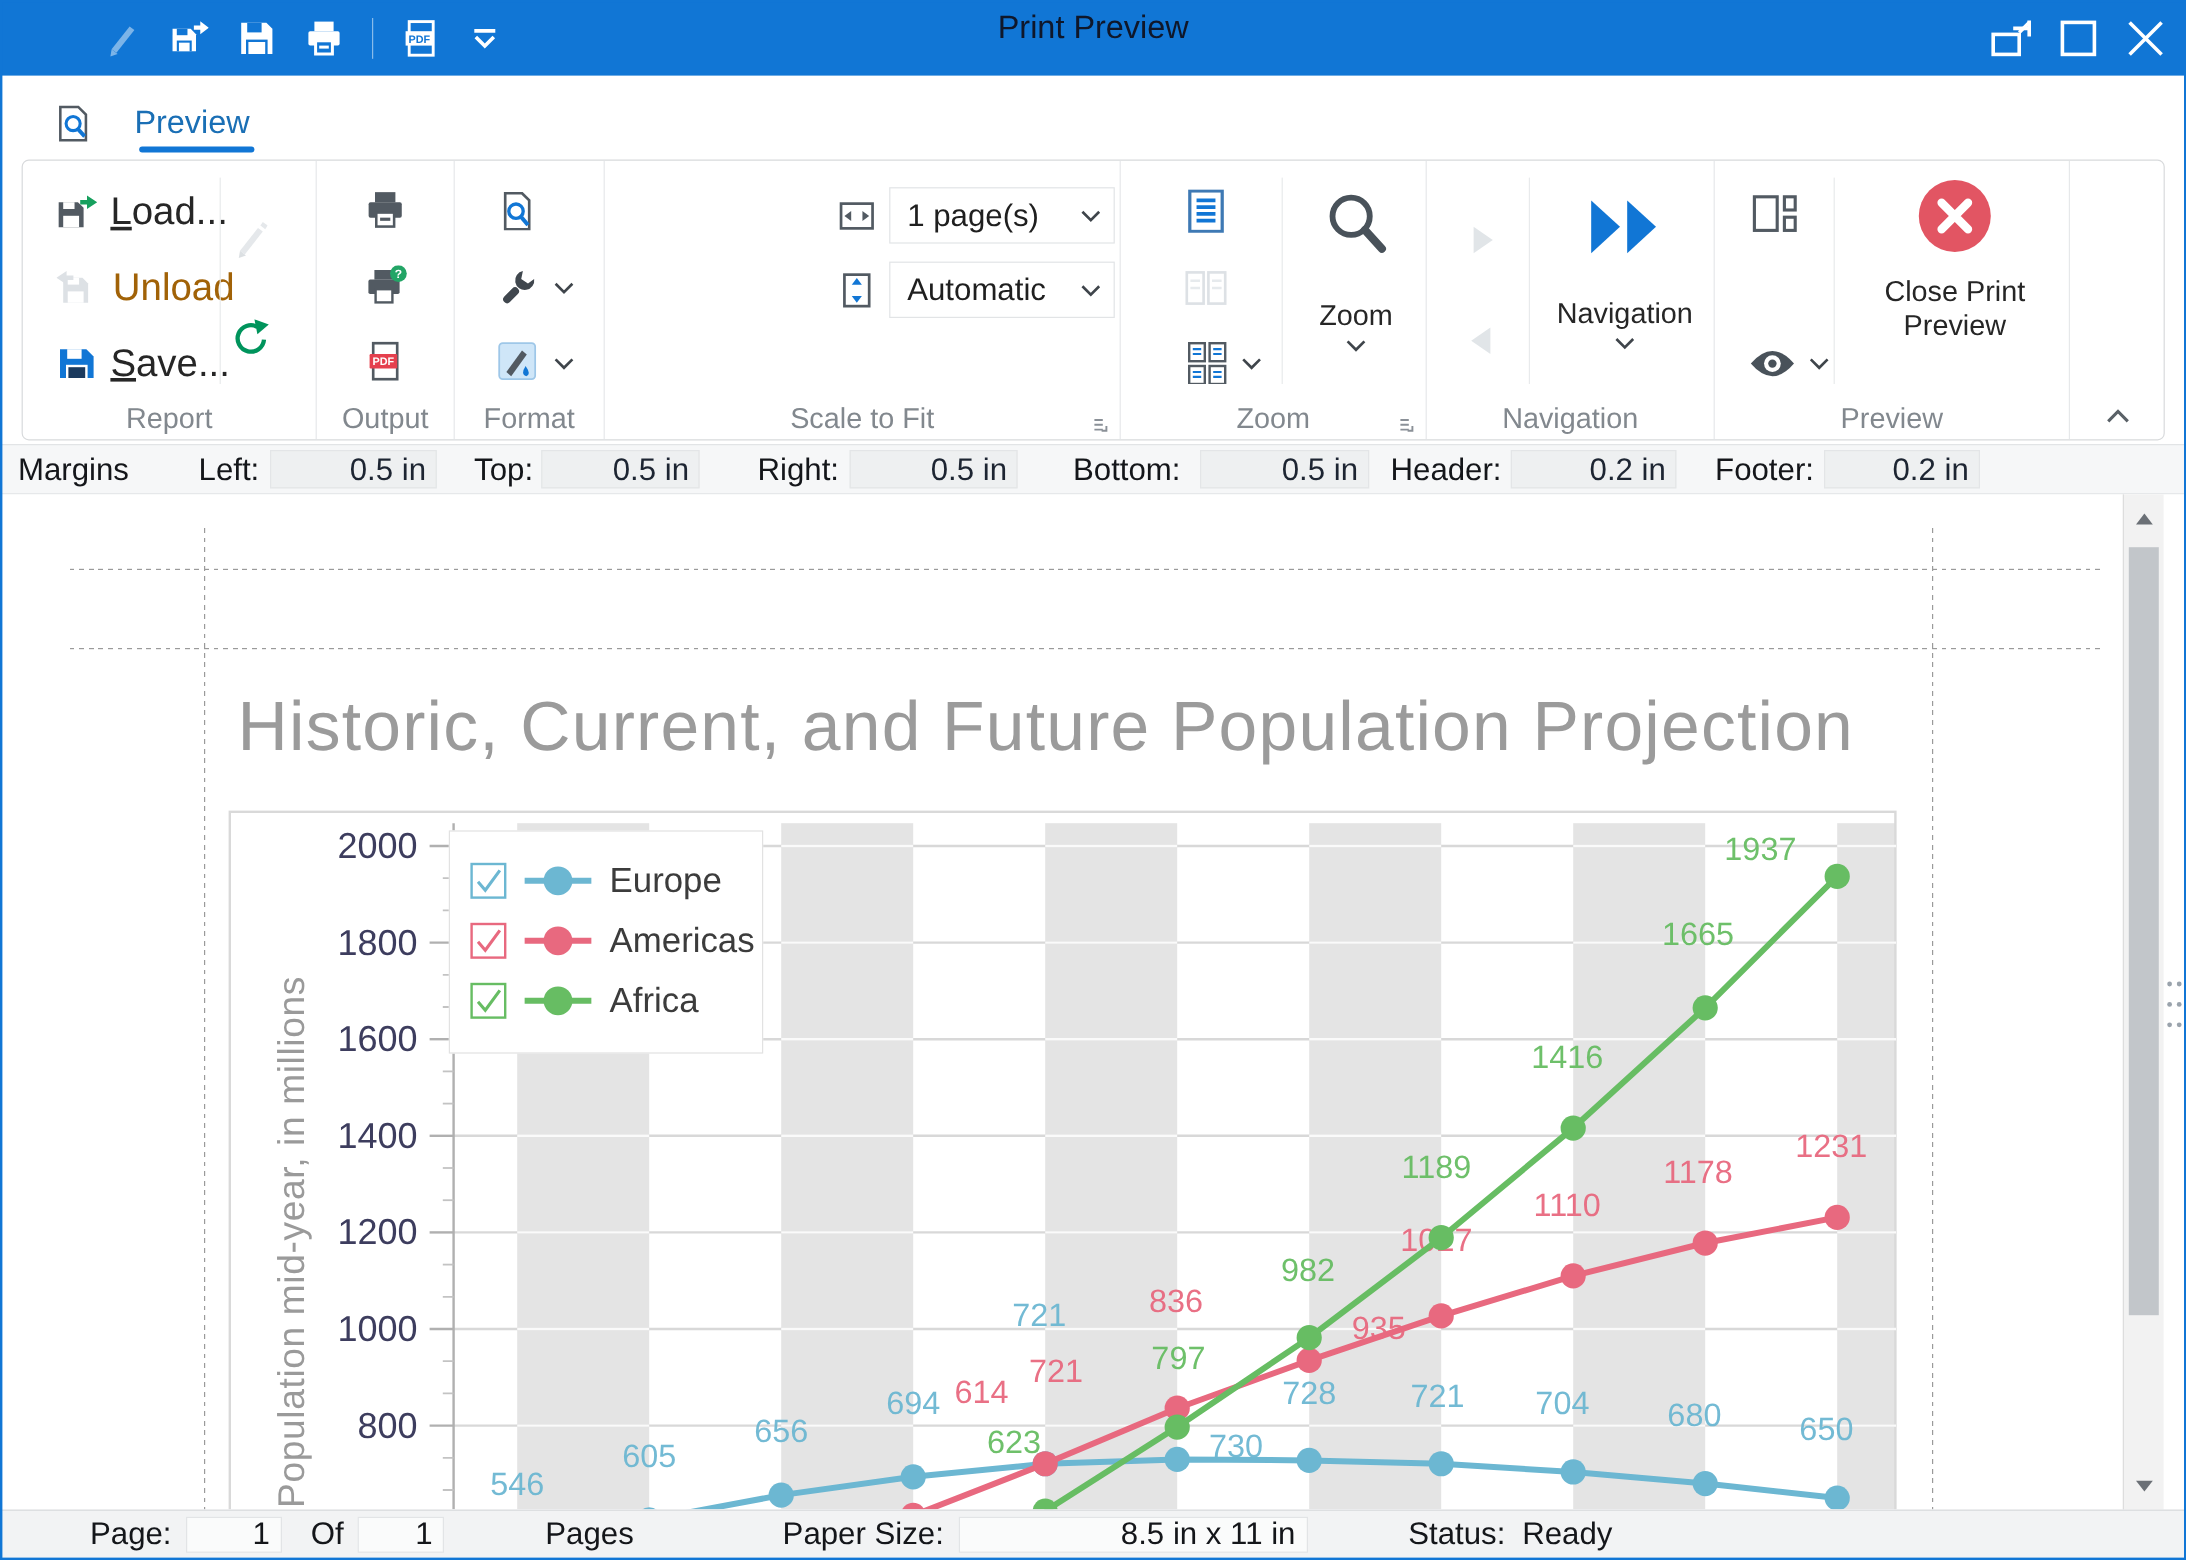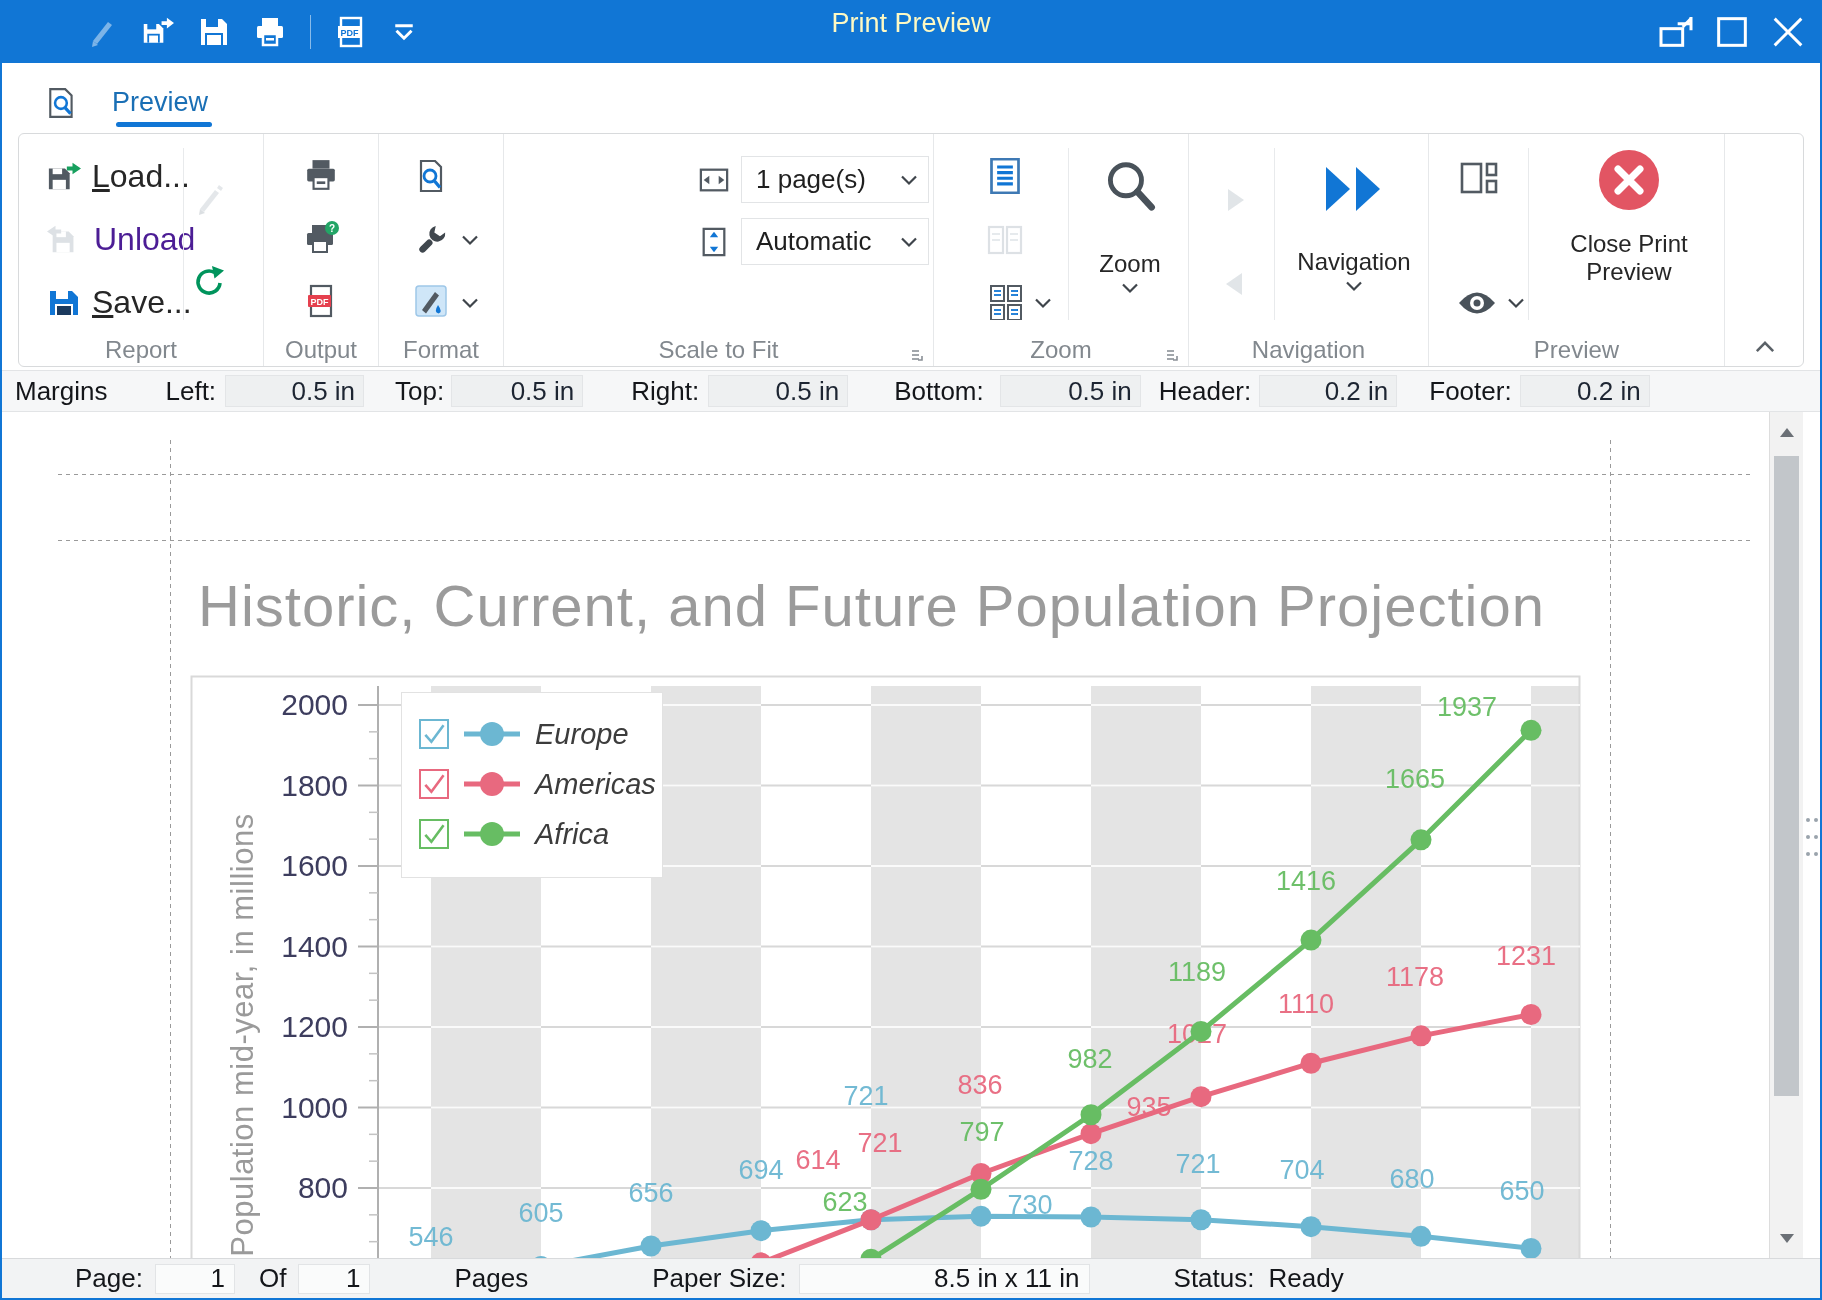--- a/index.html
+++ b/index.html
@@ -5,21 +5,21 @@
   * { box-sizing: border-box; margin: 0; padding: 0; }
   html,body { width:1822px; height:1300px; }
   body { position:relative; font-family:"Liberation Sans",sans-serif; background:#fff; overflow:hidden; }
 
   
   .win-border { position:absolute; inset:0; border:2px solid #1176d5; pointer-events:none; z-index:90; }
   .titlebar { position:absolute; top:0; left:0; right:0; height:63px; background:#1176d5; z-index:5; }
   .qat { position:absolute; left:86px; top:0; height:63px; display:flex; align-items:center; gap:24px; }
   .qat-icon { width:32px; height:32px; display:inline-flex; }
   .qat .sep { width:1px; height:34px; background:rgba(255,255,255,.5); }
-  .title-text { position:absolute; left:0; right:0; top:0; height:46px; display:flex; align-items:center; justify-content:center; color:#fef9c3; font-size:27px; }
+  .title-text { position:absolute; left:0; right:0; top:0; height:46px; display:flex; align-items:center; justify-content:center; color:#0f172a; font-size:27px; }
   .win-btns { position:absolute; right:14px; top:0; height:63px; display:flex; align-items:center; gap:16px; }
   .win-btn { width:40px; height:40px; display:flex; align-items:center; justify-content:center; }
   .win-btn svg, .qat-icon svg { width:100%; height:100%; }
 
   
   .tabrow { position:absolute; top:63px; left:0; right:0; height:68px; background:#fff; }
   .tab-icon { position:absolute; left:48px; top:24px; width:28px; height:32px; }
   .tab-icon svg { width:100%; height:100%; }
   .tab-preview { position:absolute; left:112px; top:24px; font-size:27px; color:#1a6fb5; }
   .tab-underline { position:absolute; left:116px; top:59px; width:96px; height:5px; background:#1176d5; border-radius:3px; }
@@ -29,21 +29,21 @@
   .ribbon-panel { position:absolute; left:18px; top:2px; right:18px; bottom:3px; border:1px solid #d8dadc; border-radius:6px; display:flex; overflow:hidden; background:#fff; }
   .rgroup { position:relative; border-right:1px solid #e6e8ea; display:flex; flex-direction:column; flex:0 0 auto; }
   .g-body { position:relative; flex:1; }
   .g-label { position:relative; height:32px; display:flex; align-items:center; justify-content:center; font-size:24px; color:#82888e; }
   .launcher { position:absolute; right:8px; top:7px; width:16px; height:16px; }
   .launcher svg { width:100%; height:100%; }
   .vdiv { position:absolute; top:14px; bottom:14px; width:1px; background:#e8eaec; }
 
   .sbtn { position:absolute; display:flex; align-items:center; gap:11px; font-size:32px; color:#262626; cursor:default; }
   .sbtn .ic { display:inline-flex; }
-  .sbtn.disabled { color:#4c1d95;gap:13px; }
+  .sbtn.disabled { color:#a16207;gap:13px; }
   .ic svg { width:100%; height:100%; }
   .mnem { display:inline-block; }
   .mnem::first-letter { text-decoration:underline; }
 
   .bigbtn { position:absolute; display:flex; flex-direction:column; align-items:center; font-size:24px; color:#262626; text-align:center; line-height:28px; }
   .fitbtn { left:26px; top:13px; width:147px; height:183px; border:2px solid #4a90d2; border-radius:8px; background:#e9eaea; justify-content:flex-start; }
   .srow { position:absolute; left:195px; width:230px; height:55px; display:flex; align-items:center; }
   .srow .rowic { width:30px; height:30px; display:inline-flex; flex:0 0 auto; }
   .cbox { margin-left:12px; flex:1; height:47px; border:1px solid #e2e4e6; background:#fff; display:flex; align-items:center; font-size:26px; color:#1f1f1f; padding:0 10px 0 14px; }
   .cbox .flex1 { flex:1; }
@@ -59,21 +59,21 @@
 
   
   .docarea { position:absolute; top:412px; left:0; right:0; height:846px; background:#fff; overflow:hidden; }
   .vguide { position:absolute; width:1px; top:28px; bottom:0; background:repeating-linear-gradient(to bottom,#9a9a9a 0 4px,transparent 4px 8px); }
   .hguide { position:absolute; height:1px; left:58px; width:1694px; background:repeating-linear-gradient(to right,#9a9a9a 0 4px,transparent 4px 8px); }
   .doc-title { position:absolute; left:198px; top:160px; font-size:58px; font-weight:300; color:#9b9b9b; letter-spacing:1px; white-space:nowrap; }
   #chart-svg { position:absolute; left:190px; top:263px; }
   #chart-svg text { font-family:"Liberation Sans",sans-serif; }
   .ylabel-holder { position:absolute; left:243px; top:623px; width:0; height:0; }
   .ylabel-holder span { position:absolute; transform:translate(-50%,-50%) rotate(-90deg); white-space:nowrap; font-size:31px; color:#9a9a9a; letter-spacing:.5px; }
-  .legend { position:absolute; left:401px; top:280px; width:262px; height:186px; background:#fff; border:1px solid #e2e2e2; z-index:3;font-style:italic; }
+  .legend { position:absolute; left:374px; top:280px; width:262px; height:186px; background:#fff; border:1px solid #e2e2e2; z-index:3; }
   .legend-row { height:50px; display:flex; align-items:center; padding-left:17px; gap:15px; }
   .legend-row:first-child { margin-top:16px; }
   .lcheck { width:30px; height:30px; border:2px solid currentColor; background:#fff; display:inline-flex; align-items:center; justify-content:center; }
   .lcheck svg { width:26px; height:26px; }
   .lmarker { width:56px; height:30px; display:inline-flex; }
   .lmarker svg { width:100%; height:100%; }
   .llabel { font-size:29px; color:#3c3c3c; }
 
   
   .vscroll { position:absolute; left:1769px; top:412px; width:34px; height:846px; background:#f2f2f2; border-left:1px solid #ddd; z-index:4; }

